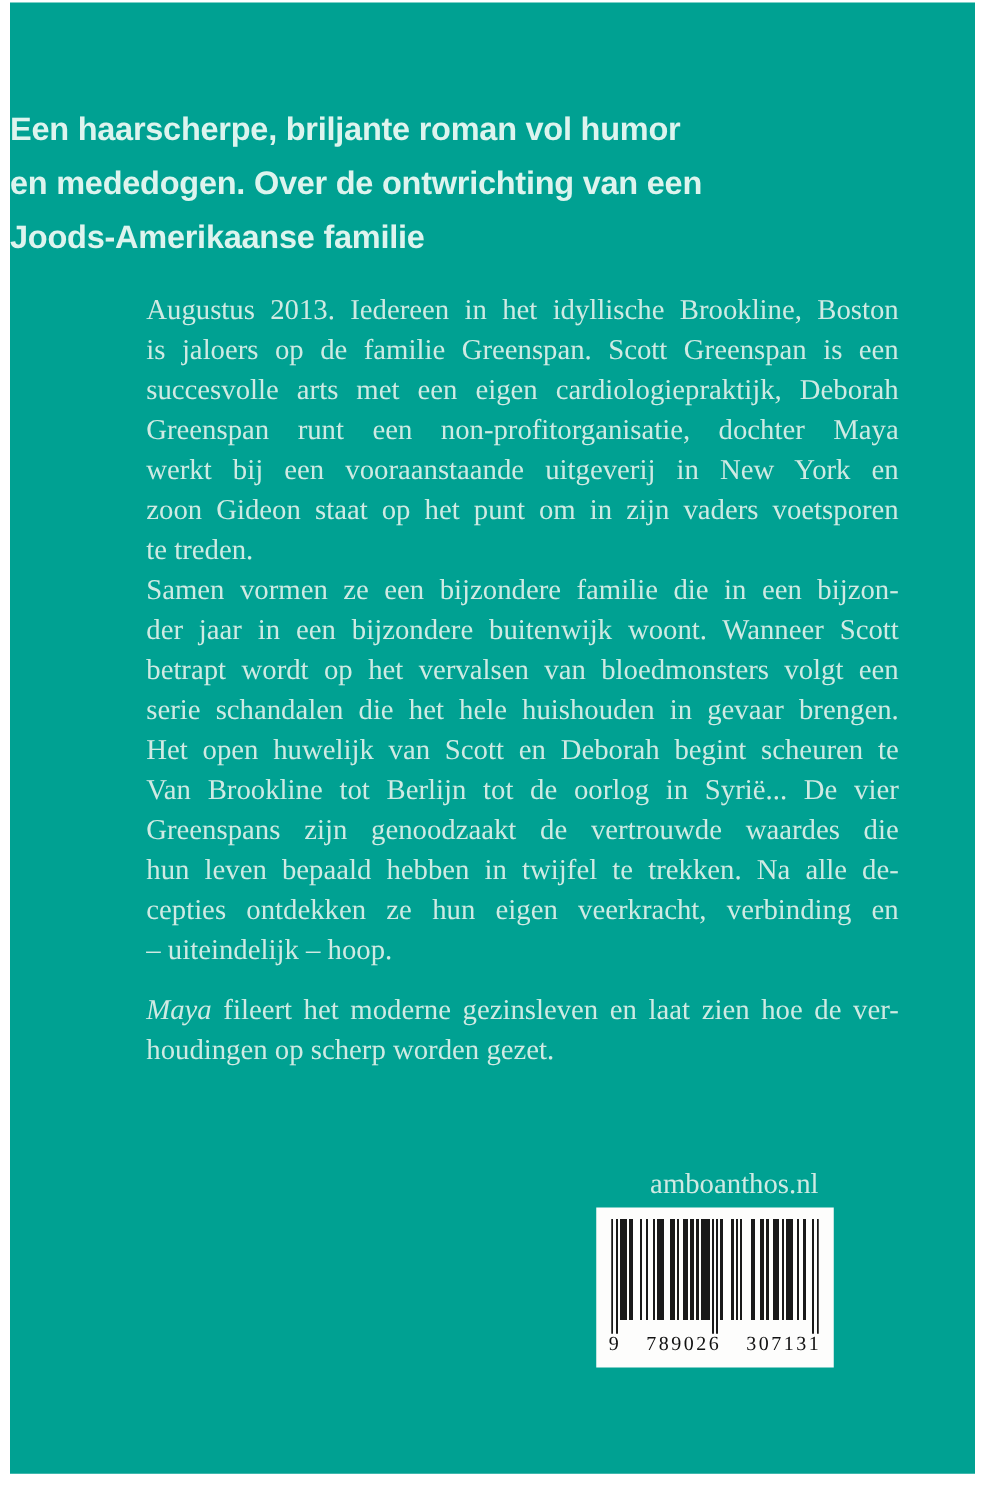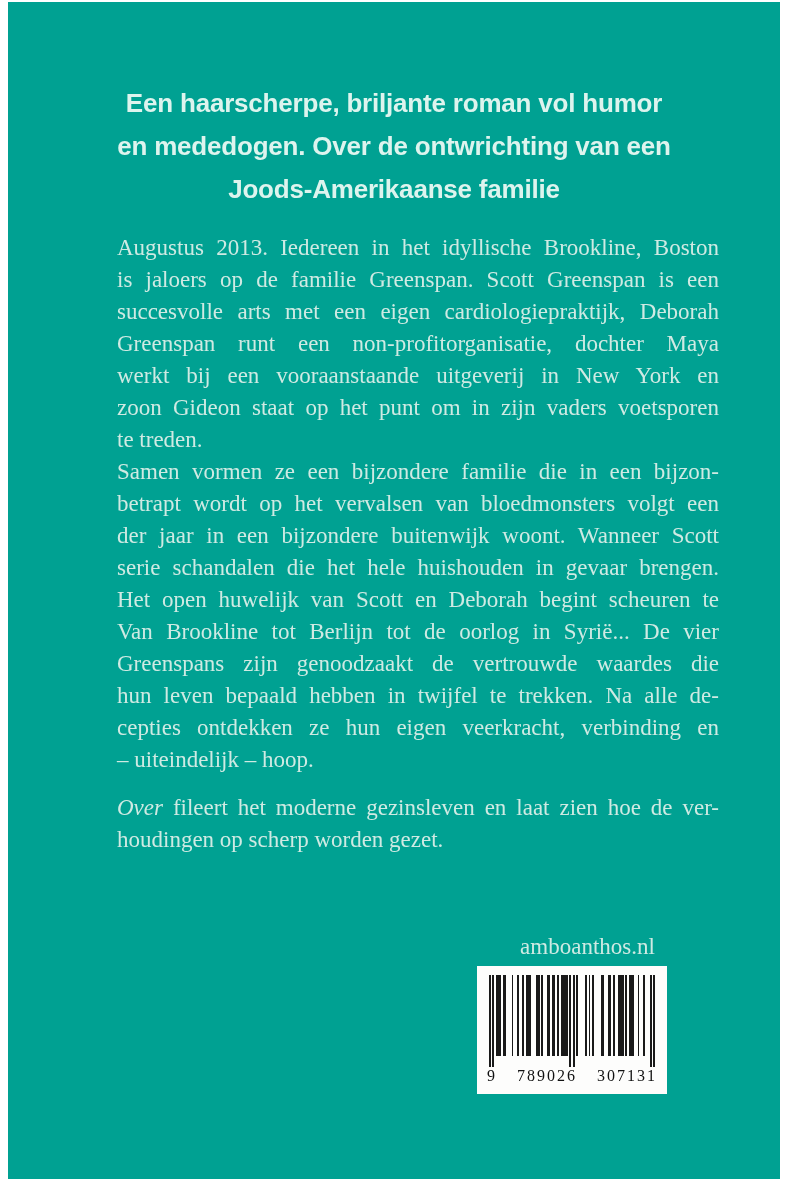--- a/index.html
+++ b/index.html
@@ -10,21 +10,21 @@
     overflow: hidden;
     position: relative;
   }
   .cover {
     position: absolute;
     left: 8px; top: 2px; right: 12px; bottom: 9px;
     background: #00a192;
   }
   .headline {
     margin-top: 80px;
-    text-align: center;
+    text-align: left;
     font-family: "Liberation Sans", sans-serif;
     font-weight: bold;
     font-size: 26px;
     line-height: 43px;
     letter-spacing: -0.2px;
     color: #ddf4ee;
   }
   .synopsis {
     position: absolute;
     left: 89px; top: 230px;
@@ -99,34 +99,34 @@
       <div class="jline">Augustus 2013. Iedereen in het idyllische Brookline, Boston</div>
       <div class="jline">is jaloers op de familie Greenspan. Scott Greenspan is een</div>
       <div class="jline">succesvolle arts met een eigen cardiologiepraktijk, Deborah</div>
       <div class="jline">Greenspan runt een non-profitorganisatie, dochter Maya</div>
       <div class="jline">werkt bij een vooraanstaande uitgeverij in New York en</div>
       <div class="jline">zoon Gideon staat op het punt om in zijn vaders voetsporen</div>
       <div class="jline last">te treden.</div>
     </div>
     <div>
       <div class="jline">Samen vormen ze een bijzondere familie die in een bijzon-</div>
+      <div class="jline">der jaar in een bijzondere buitenwijk woont. Wanneer Scott</div>
       <div class="jline">betrapt wordt op het vervalsen van bloedmonsters volgt een</div>
-      <div class="jline">der jaar in een bijzondere buitenwijk woont. Wanneer Scott</div>
       <div class="jline">serie schandalen die het hele huishouden in gevaar brengen.</div>
       <div class="jline">Het open huwelijk van Scott en Deborah begint scheuren te</div>
     </div>
     <div>
       <div class="jline">Van Brookline tot Berlijn tot de oorlog in Syrië... De vier</div>
       <div class="jline">Greenspans zijn genoodzaakt de vertrouwde waardes die</div>
       <div class="jline">hun leven bepaald hebben in twijfel te trekken. Na alle de-</div>
       <div class="jline">cepties ontdekken ze hun eigen veerkracht, verbinding en</div>
       <div class="jline last">– uiteindelijk – hoop.</div>
     </div>
     <div class="para-final">
-      <div class="jline"><span class="italic">Over</span><span> fileert het moderne gezinsleven en laat zien hoe de ver-</span></div>
+      <div class="jline"><span class="italic">Maya</span><span> fileert het moderne gezinsleven en laat zien hoe de ver-</span></div>
       <div class="jline last">houdingen op scherp worden gezet.</div>
     </div>
   </div>
 
   <div class="publisher-block">
     <div class="site-label">amboanthos.nl</div>
     <div class="barcode-box">
       <svg class="ean-svg" viewBox="0 0 95 60" preserveAspectRatio="none" xmlns="http://www.w3.org/2000/svg">
           <rect x="0" y="0" width="1" height="60"></rect>
           <rect x="2" y="0" width="1" height="60"></rect>

